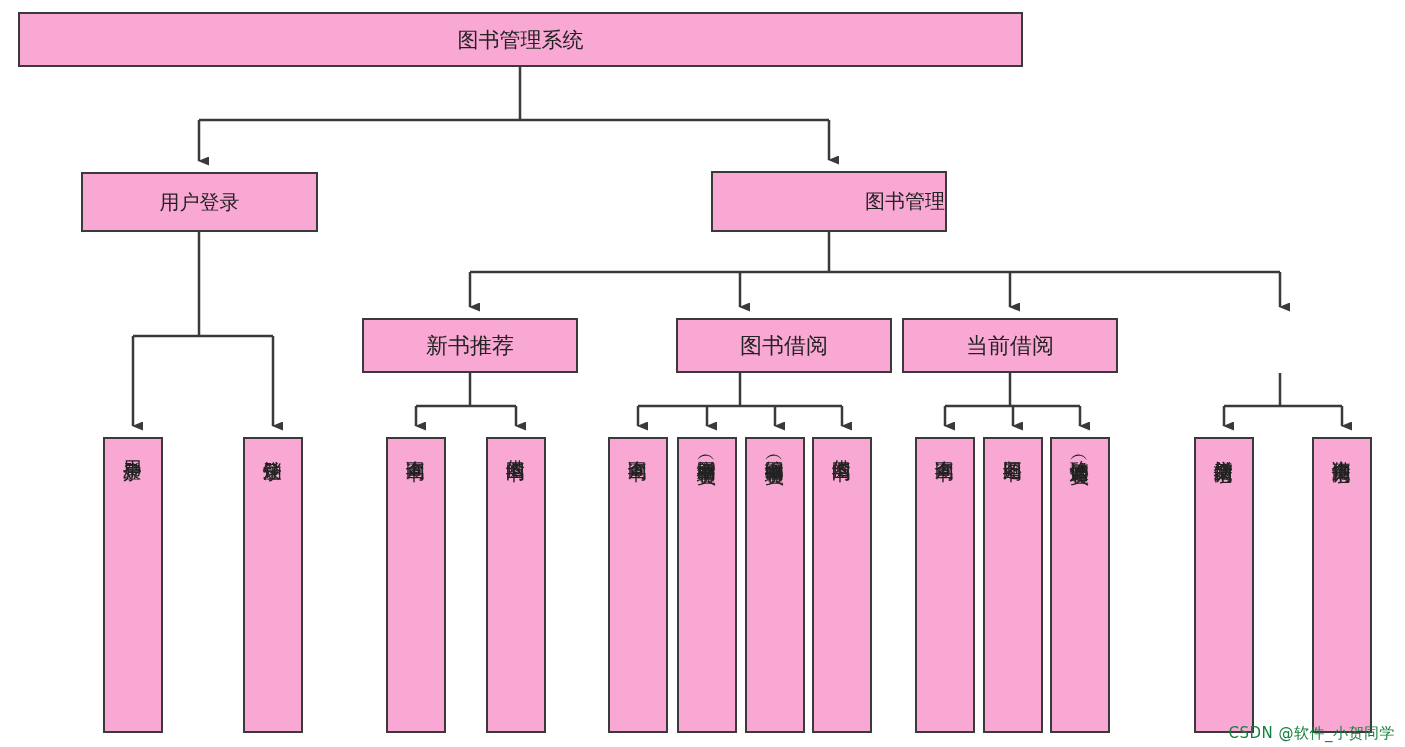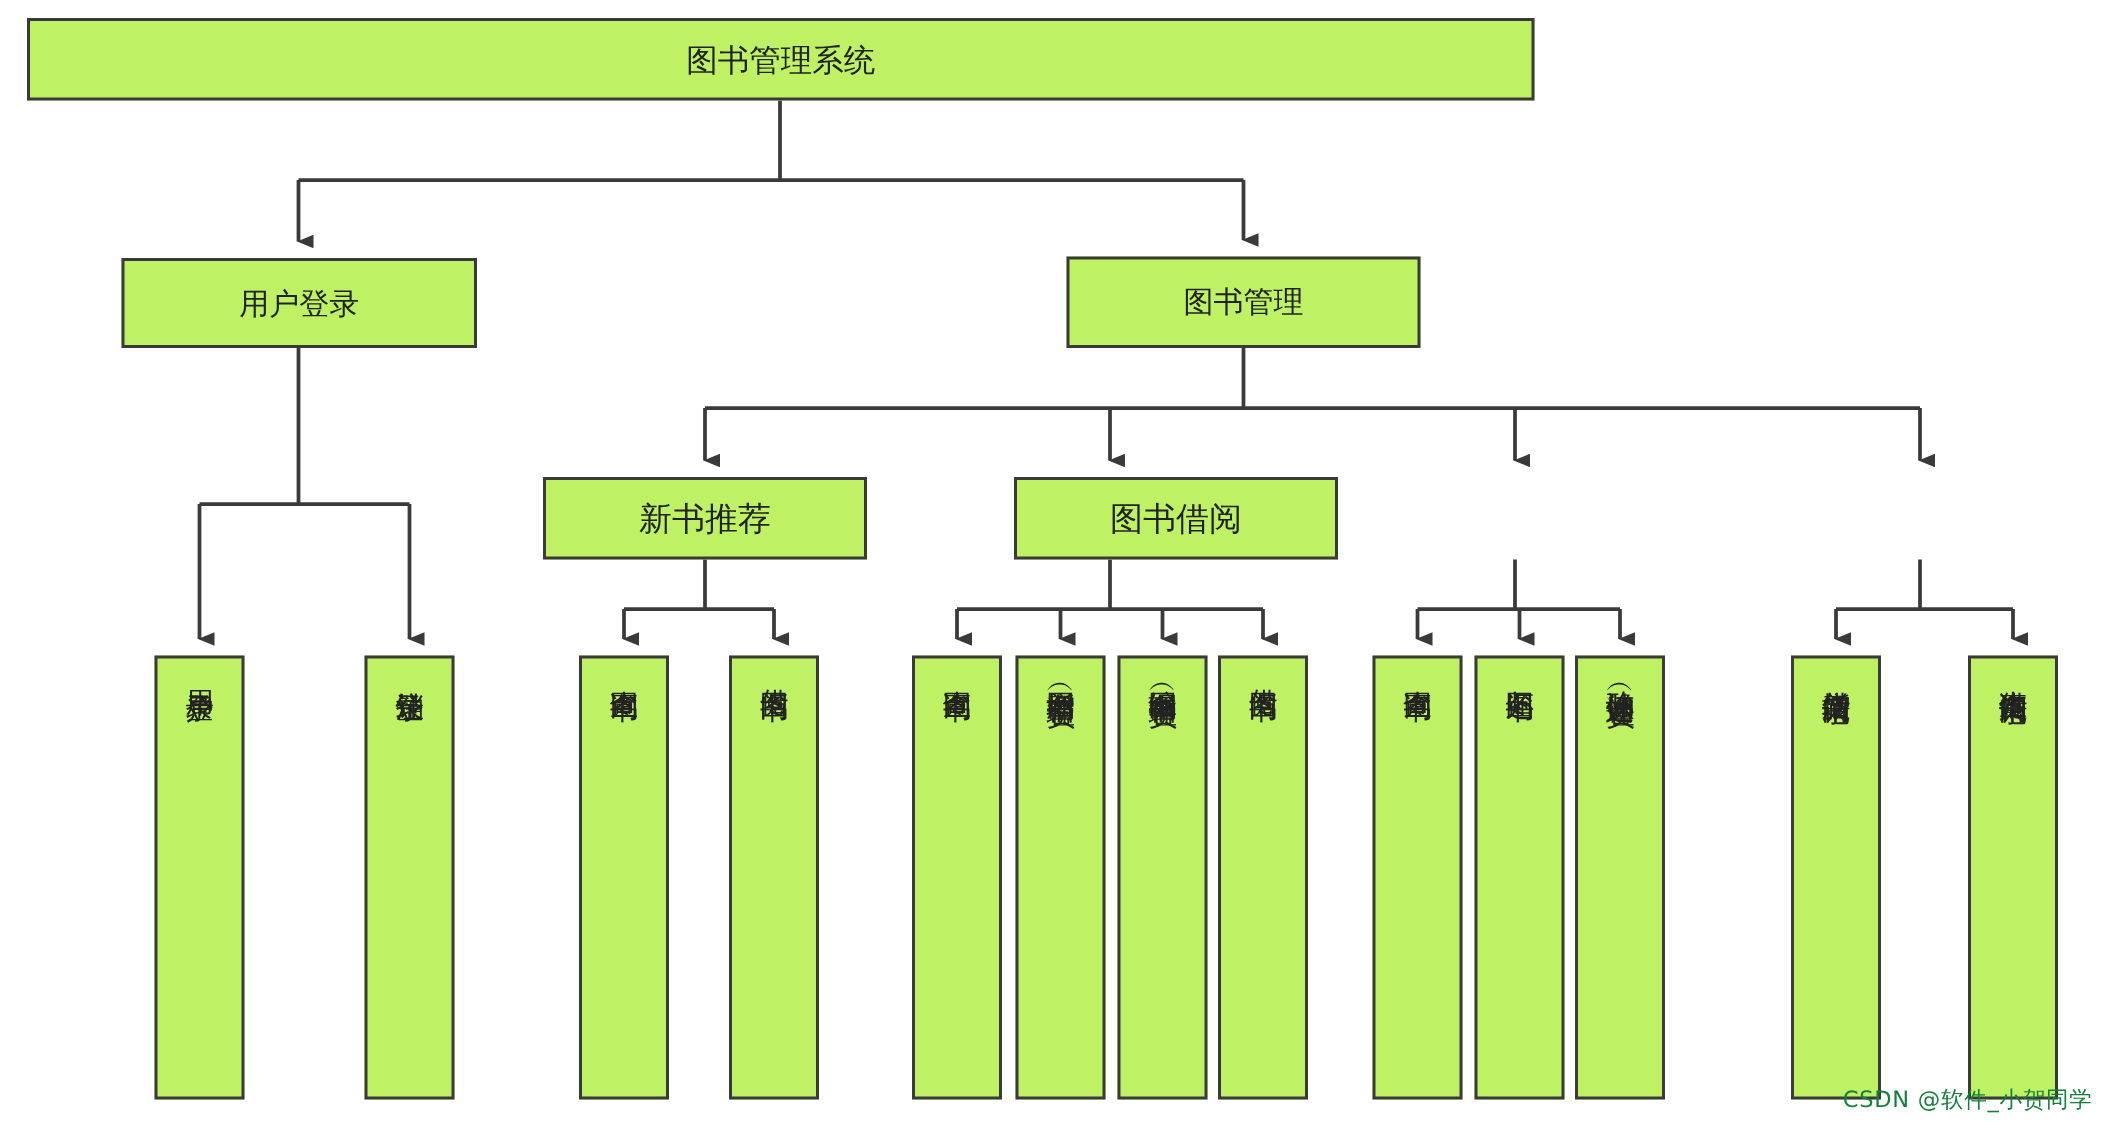--- a/index.html
+++ b/index.html
@@ -21,21 +21,21 @@
     position: absolute;
     left: 0;
     top: 0;
     width: 1405px;
     height: 747px;
     pointer-events: none;
   }
   .node {
     position: absolute;
     box-sizing: border-box;
-    background: #bef264;
+    background: #f9a8d4;
     border: 2px solid #3a3a3a;
     display: flex;
     align-items: center;
     justify-content: center;
     color: #222222;
   }
   .node-root {
     font-size: 21px;
   }
   .node-l1 {
@@ -127,29 +127,32 @@
     </g>
   </svg>
 
   <div class="node node-root" style="left:18px; top:12px; width:1005px; height:55px;">
     <span class="htext">图书管理系统</span>
   </div>
 
   <div class="node node-l1" style="left:81px; top:172px; width:237px; height:60px;">
     <span class="htext">用户登录</span>
   </div>
-  <div class="node node-l1" style="left:711px; top:171px; width:236px; height:61px;">
+  <div class="node node-l1" style="left:711px; top:171px; width:236px; height:61px;justify-content:flex-end;">
     <span class="htext">图书管理</span>
   </div>
 
   <div class="node node-l2" style="left:362px; top:318px; width:216px; height:55px;">
     <span class="htext">新书推荐</span>
   </div>
   <div class="node node-l2" style="left:632px; top:318px; width:216px; height:55px;margin-left:44px;">
     <span class="htext">图书借阅</span>
+  </div>
+  <div class="node node-l2" style="left:902px; top:318px; width:216px; height:55px;">
+    <span class="htext">当前借阅</span>
   </div>
 
   <div class="node node-leaf" style="left:103px; top:437px; width:60px; height:296px;">
     <span class="vtext">用户登录</span>
   </div>
   <div class="node node-leaf" style="left:243px; top:437px; width:60px; height:296px;">
     <span class="vtext">注销登录</span>
   </div>
   <div class="node node-leaf" style="left:386px; top:437px; width:60px; height:296px;">
     <span class="vtext">查询图书</span>

